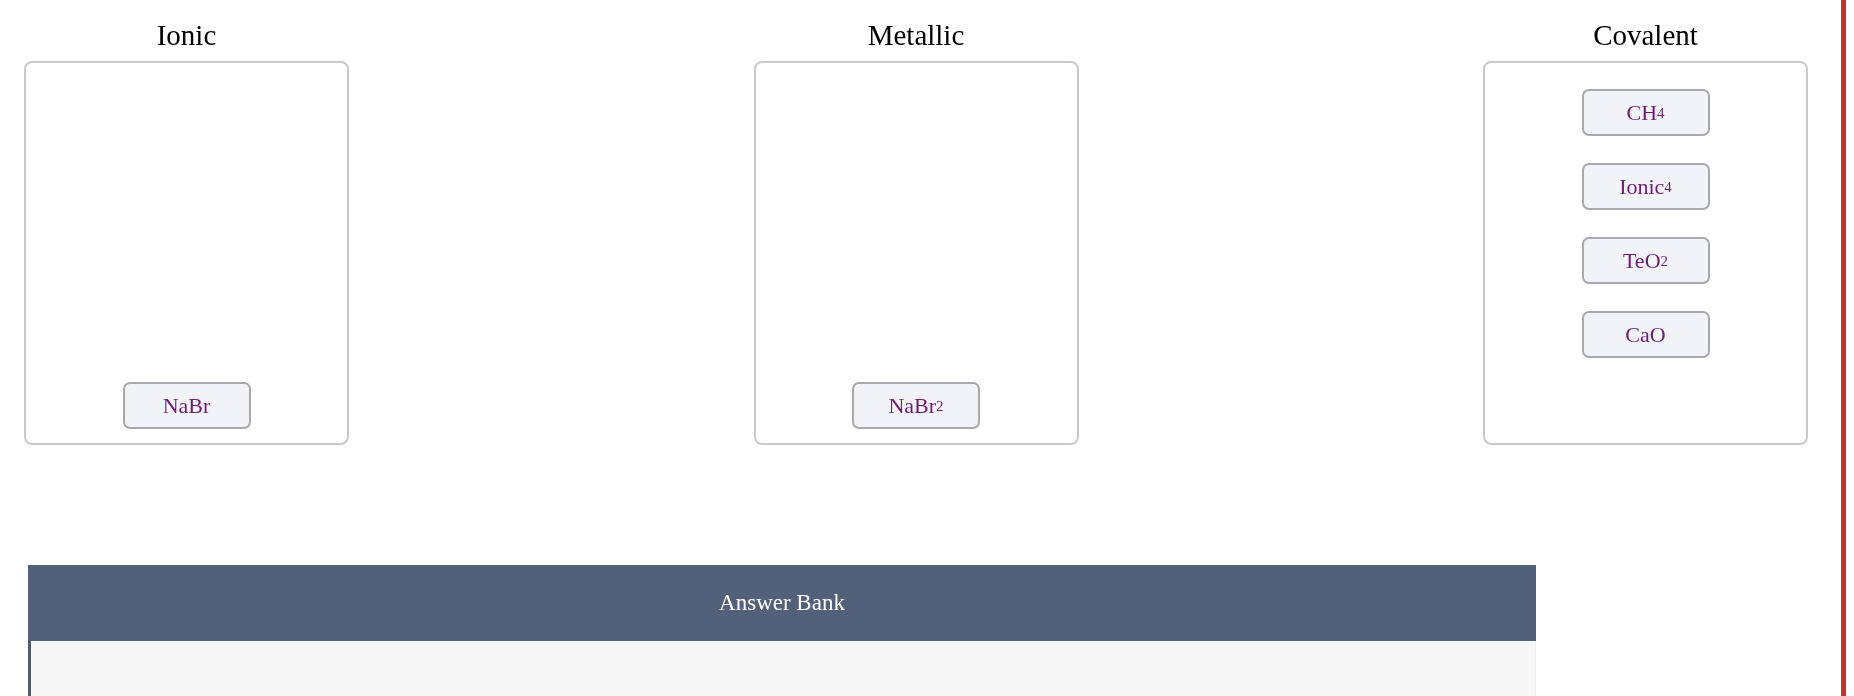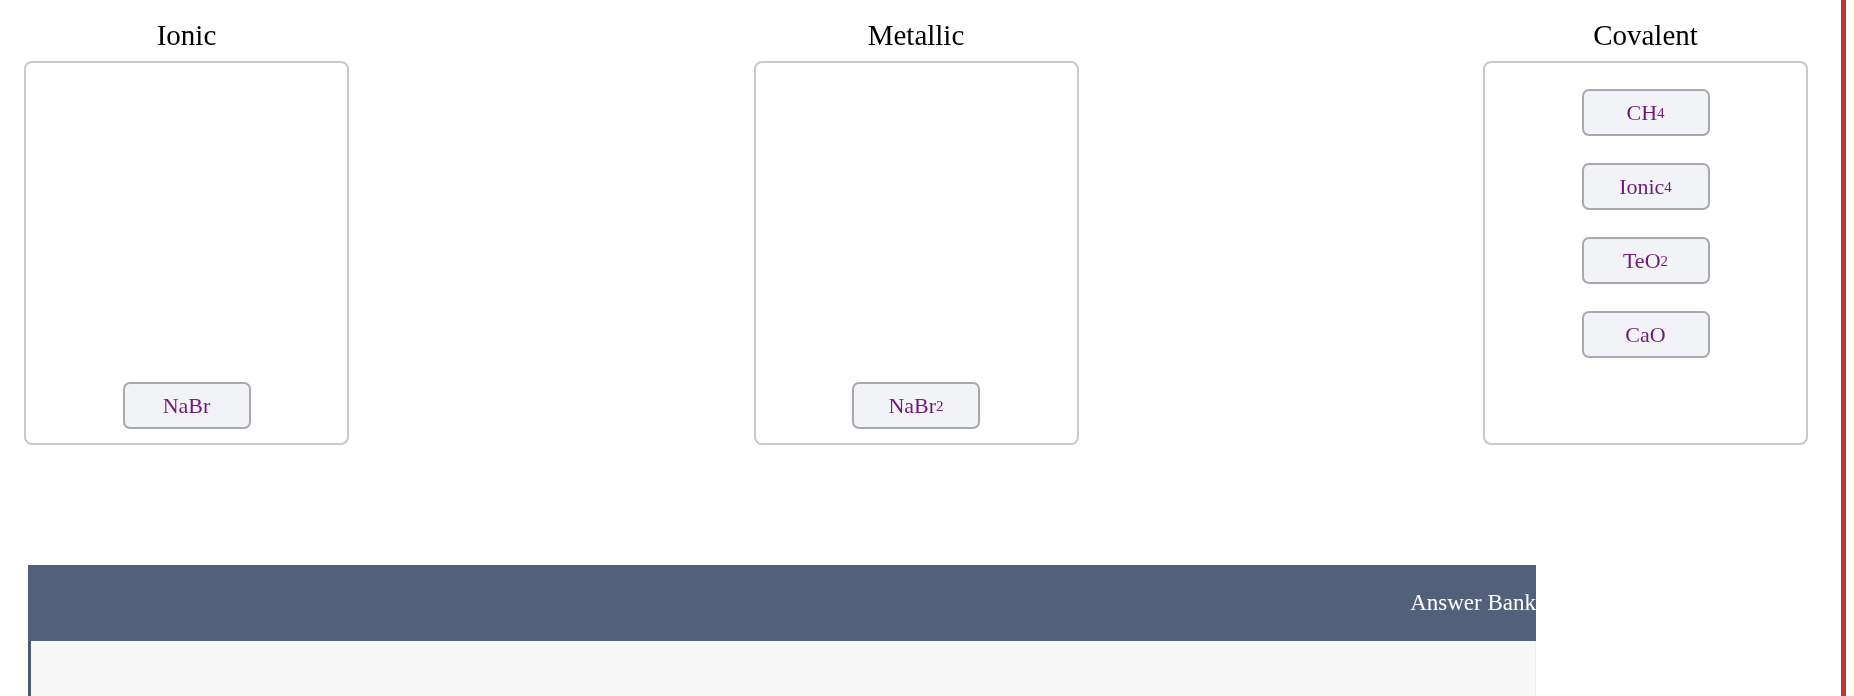--- a/index.html
+++ b/index.html
@@ -99,21 +99,21 @@
     left: 28px;
     top: 565px;
     width: 1508px;
   }
   .answer-bank-header {
     height: 76px;
     background: #52607a;
     color: #ffffff;
     display: flex;
     align-items: center;
-    justify-content: flex-end;
+    justify-content: center;
     font-size: 23px;
   }
   .answer-bank-body {
     height: 55px;
     background: #f7f7f8;
     border-left: 3px solid #4d5b73;
     border-right: 1px solid #eceef0;
   }
 </style>
 </head>

